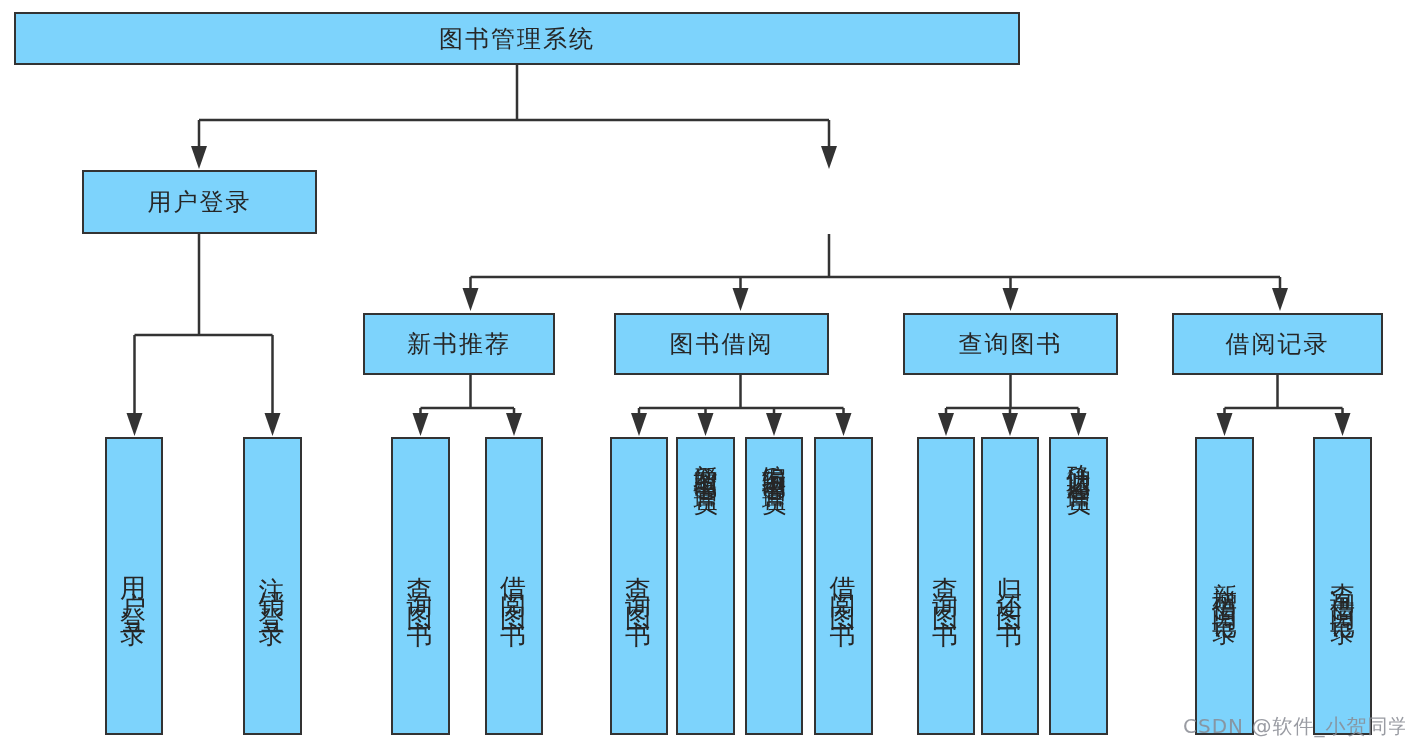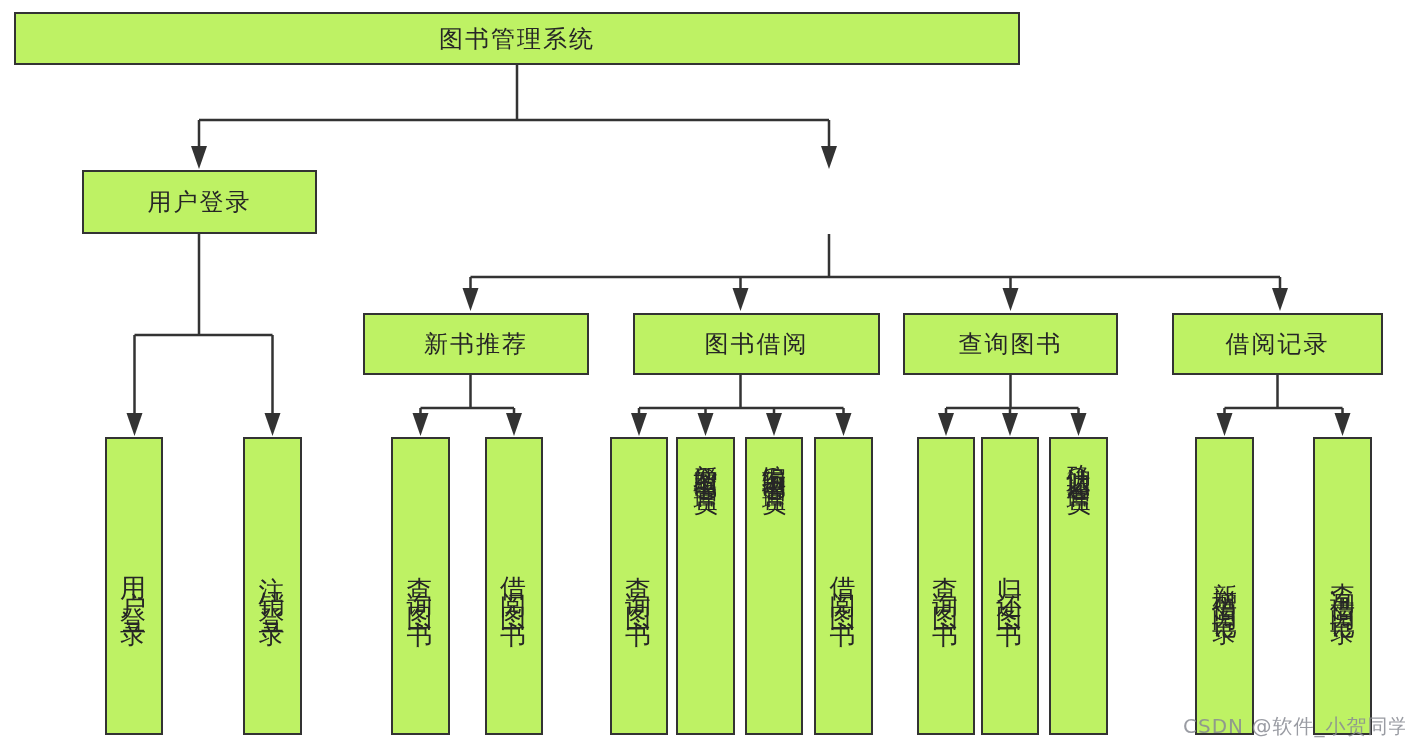--- a/index.html
+++ b/index.html
@@ -15,21 +15,21 @@
   svg.connectors {
     position: absolute;
     left: 0; top: 0;
     width: 1405px; height: 747px;
     z-index: 1;
   }
   .box {
     position: absolute;
     box-sizing: border-box;
     border: 2.5px solid #333333;
-    background: #bef264;
+    background: #7dd3fc;
     display: flex;
     align-items: center;
     justify-content: center;
     z-index: 2;
   }
   .hlabel {
     font-size: 24px;
     letter-spacing: 2px;
     white-space: nowrap;
   }
@@ -106,24 +106,24 @@
   </svg>
 
   <div class="box root">
     <span class="hlabel">图书管理系统</span>
   </div>
 
   <div class="box lvl2" style="left:82px;width:235px">
     <span class="hlabel">用户登录</span>
   </div>
 
-  <div class="box lvl3" style="left:363px;width:226px">
+  <div class="box lvl3" style="left:363px;width:192px">
     <span class="hlabel">新书推荐</span>
   </div>
-  <div class="box lvl3" style="left:633px;width:247px">
+  <div class="box lvl3" style="left:614px;width:215px">
     <span class="hlabel">图书借阅</span>
   </div>
   <div class="box lvl3" style="left:903px;width:215px">
     <span class="hlabel">查询图书</span>
   </div>
   <div class="box lvl3" style="left:1172px;width:211px">
     <span class="hlabel">借阅记录</span>
   </div>
 
   <div class="box leaf sp-wide" style="left:105px;width:58px">

